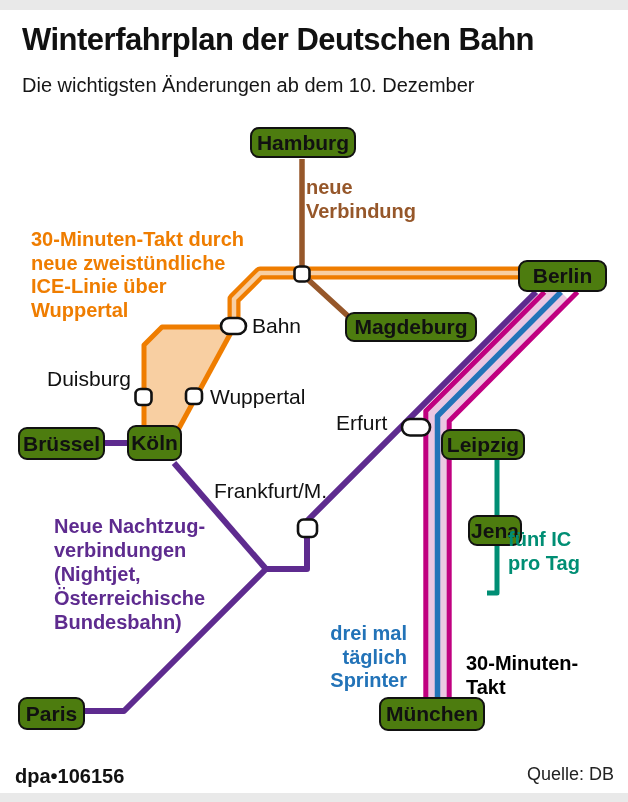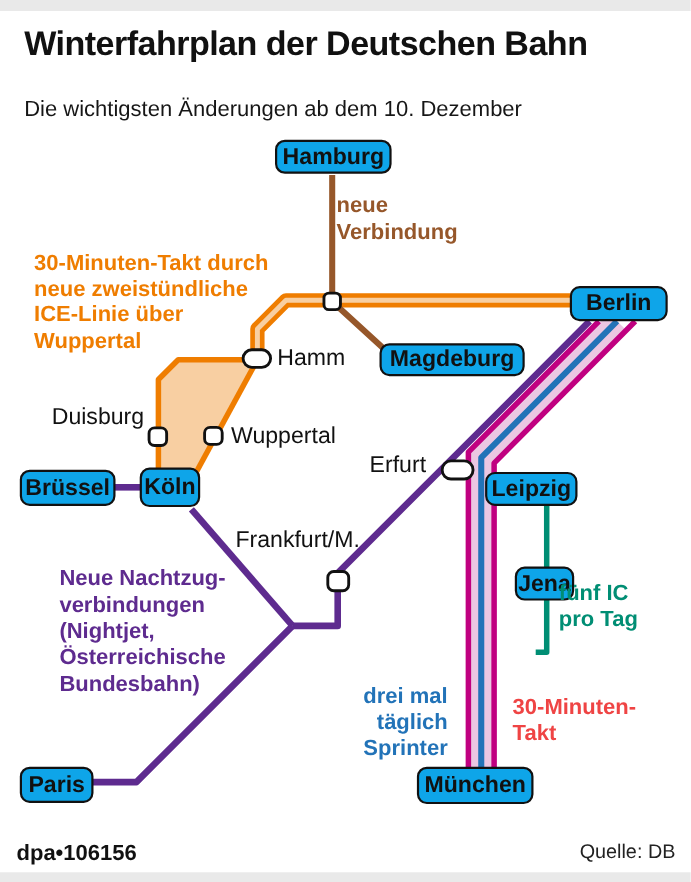--- a/index.html
+++ b/index.html
@@ -4,35 +4,35 @@
 <style>
   html,body{margin:0;padding:0;}
   body{
     width:628px;height:802px;position:relative;background:#ffffff;
     font-family:"Liberation Sans","DejaVu Sans",sans-serif;overflow:hidden;
   }
   .bar{position:absolute;left:0;width:628px;background:#e9e9e9;}
   #topbar{top:0;height:10px;}
   #bottombar{top:793px;height:9px;}
   #title{position:absolute;left:22px;top:22px;font-size:31px;font-weight:bold;color:#111;letter-spacing:-0.5px;}
-  #subtitle{position:absolute;left:22px;top:74px;font-size:20px;color:#161616;margin-top:14px;}
+  #subtitle{position:absolute;left:22px;top:74px;font-size:20px;color:#161616;}
   #map{position:absolute;left:0;top:0;width:628px;height:802px;}
   svg{position:absolute;left:0;top:0;}
   .citybox{
-    position:absolute;box-sizing:border-box;background:#0ea5e9;border:2.6px solid #111;
+    position:absolute;box-sizing:border-box;background:#4d7c0f;border:2.6px solid #111;
     border-radius:9px;font-weight:bold;font-size:21px;color:#111;
     display:flex;align-items:center;justify-content:center;z-index:3;
   }
   .stlabel{position:absolute;font-size:21px;color:#111;z-index:3;white-space:nowrap;}
   .note{position:absolute;font-weight:bold;font-size:20px;line-height:23.5px;white-space:pre-line;z-index:3;}
   .note-brown{color:#96572a;}
   .note-orange{color:#ef7d00;}
   .note-purple{color:#5e2b8f;}
   .note-blue{color:#2273b8;text-align:right;}
-  .note-magenta{color:#ef4444;}
+  .note-magenta{color:#000000;margin-top:20px;}
   .note-teal{color:#008e74;}
   #credit{position:absolute;left:15px;top:765px;font-size:20px;font-weight:bold;color:#111;}
   #source{position:absolute;right:14px;top:764px;font-size:18px;color:#222;}
 </style>
 </head>
 <body>
 
 <div id="topbar" class="bar"></div>
 
 <h1 id="title" style="margin:0">Winterfahrplan der Deutschen Bahn</h1>
@@ -93,21 +93,21 @@
   <div class="citybox" style="left:468px;top:515px;width:54px;height:31px;">
       <span>Jena</span>
     </div>
   <div class="citybox" style="left:18px;top:697px;width:67px;height:33px;">
       <span>Paris</span>
     </div>
   <div class="citybox" style="left:379px;top:697px;width:106px;height:34px;">
       <span>München</span>
     </div>
 
-  <div class="stlabel" style="left:252px;top:314px;">Hamm</div>
+  <div class="stlabel" style="left:252px;top:314px;">Bahn</div>
   <div class="stlabel" style="left:47px;top:367px;">Duisburg</div>
   <div class="stlabel" style="left:210px;top:385px;">Wuppertal</div>
   <div class="stlabel" style="left:336px;top:411px;">Erfurt</div>
   <div class="stlabel" style="left:214px;top:479px;">Frankfurt/M.</div>
 
   <div class="note note-brown" style="left:306px;top:176px;">neue
 Verbindung</div>
   <div class="note note-orange" style="left:31px;top:228px;">30-Minuten-Takt durch
 neue zweistündliche
 ICE-Linie über

